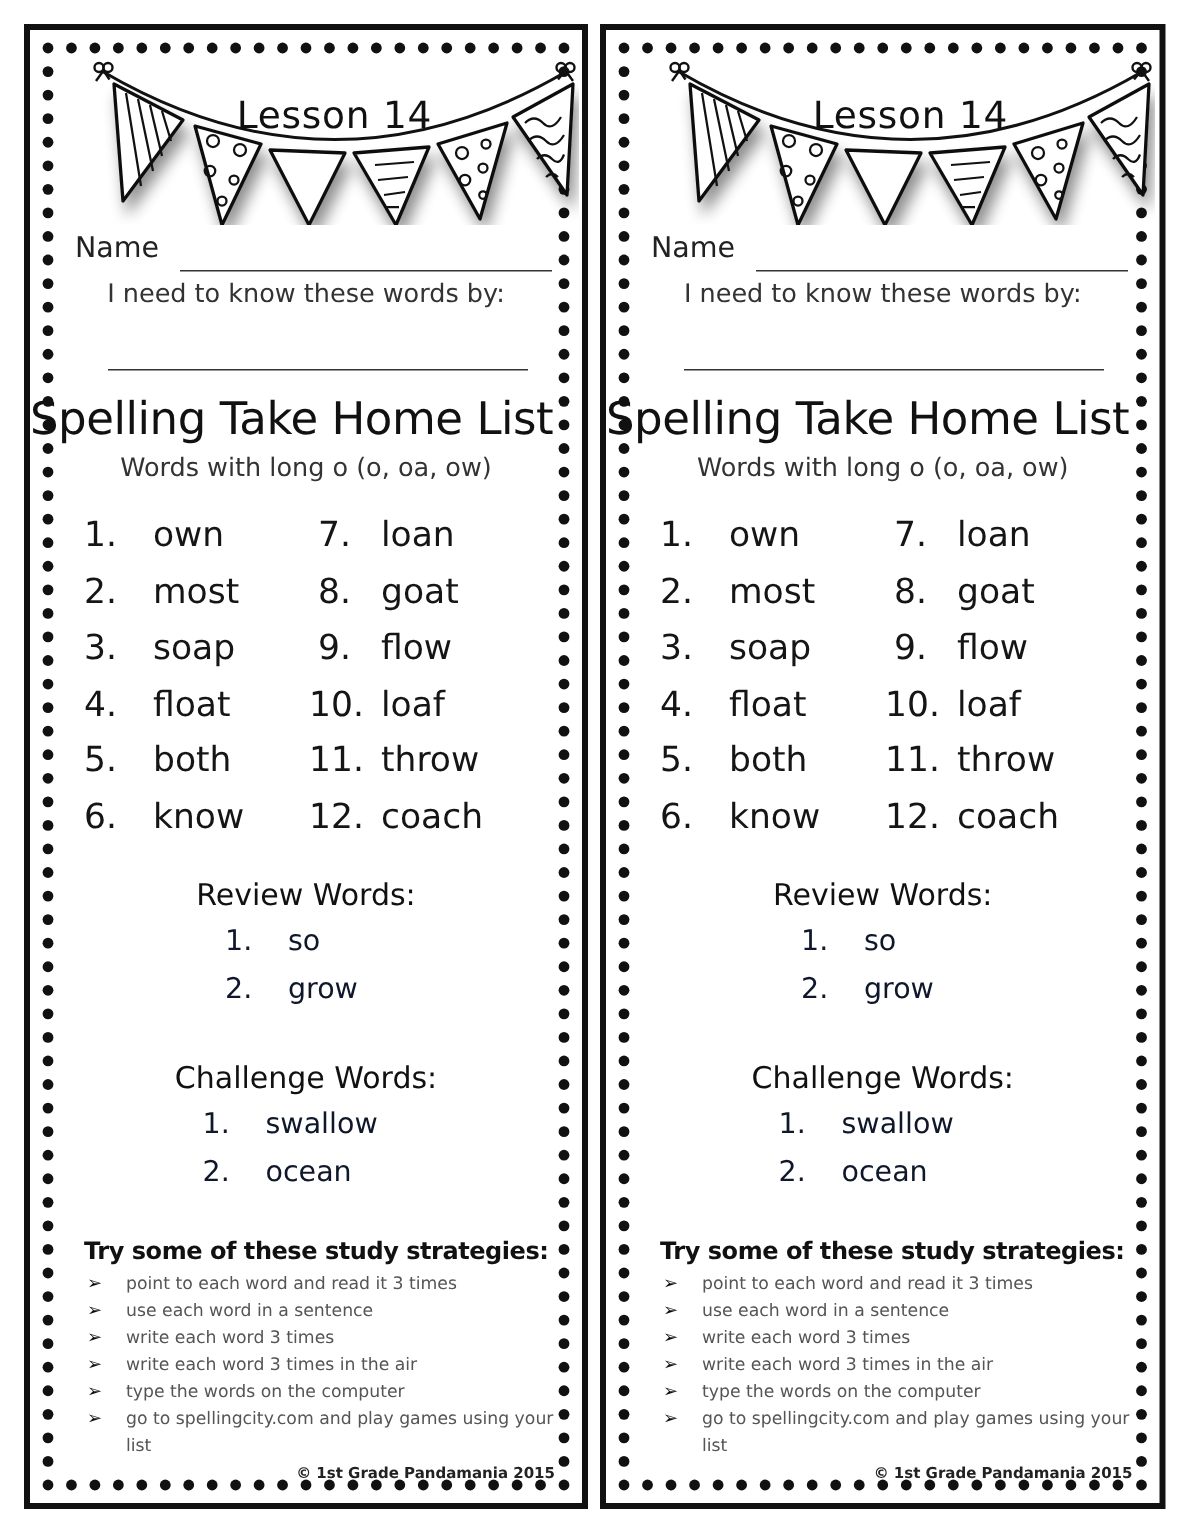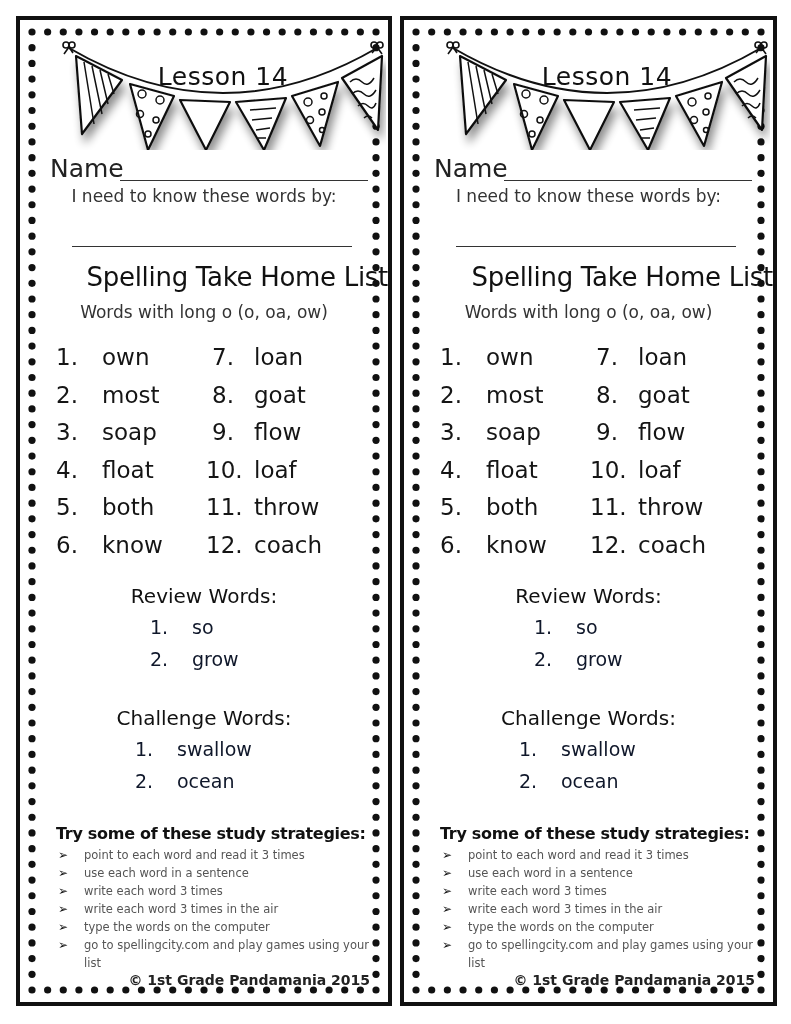--- a/index.html
+++ b/index.html
@@ -19,47 +19,47 @@
   }
   .dots svg { width: 100%; height: 100%; display: block; }
   .inner { position: absolute; left: 0; top: 0; right: 0; bottom: 0; }
 
   .banner { position: absolute; left: 40px; top: 18px; width: 326px; height: 112px; }
   .lesson-title {
     position: absolute; left: 0; right: 0; top: 24px; text-align: center;
     font-size: 25px; font-weight: normal; letter-spacing: 0.5px; color: #111;
   }
   .name-row { position: absolute; left: 30px; top: 134px; width: 318px; height: 28px; }
-  .name-label { position: absolute; left: 0; top: 0; font-size: 25px; color: #222; }
+  .name-label { position: absolute; left: 0; top: 0; font-size: 19px; color: #222; }
   .name-line { position: absolute; left: 70px; right: 0; top: 26px; border-bottom: 1.5px solid #333; }
   .due-label { position: absolute; left: 0; right: 0; top: 166px; text-align: center; font-size: 17px; color: #333; }
   .due-line { position: absolute; left: 52px; width: 280px; top: 226px; border-bottom: 1.5px solid #333; }
   .list-title {
-    position: absolute; left: 0; right: 0; top: 242px; text-align: right;
-    font-size: 26px; color: #111; letter-spacing: -0.3px;
+    position: absolute; left: 0; right: 0; top: 242px; text-align: left;
+    font-size: 30px; color: #111; letter-spacing: -0.3px;
   }
   .list-subtitle { position: absolute; left: 0; right: 0; top: 282px; text-align: center; font-size: 17px; color: #333; }
 
   .words { position: absolute; left: 36px; top: 324px; width: 310px; }
   .word {
     position: absolute; height: 36px; font-size: 23px; color: #151515; white-space: nowrap;
   }
   .word .num { display: inline-block; width: 46px; }
   .word .w { display: inline-block; }
 
   .section-title { position: absolute; left: 0; right: 0; text-align: center; font-size: 20px; color: #111; }
   .sub-word { position: absolute; font-size: 19px; color: #0f172a; white-space: nowrap; }
   .sub-word .num { display: inline-block; width: 42px; }
 
   .strategies { position: absolute; left: 36px; top: 804px; width: 320px; }
   .strat-title { font-size: 16px; color: #111; margin-bottom: 3px; font-weight: bold; letter-spacing: -0.3px; }
   .strat-item { position: relative; font-size: 11.5px; color: #555; line-height: 18px; padding-left: 28px; }
   .strat-item .arrow { position: absolute; left: 2px; top: 0; color: #111; font-size: 12px; }
   .copyright {
-    position: absolute; right: 18px; bottom: 14px; font-size: 14px; color: #222; font-weight: bold;
+    position: absolute; right: 18px; bottom: 14px; font-size: 10px; color: #222; font-weight: bold;
   }
 </style>
 </head>
 <body>
 
 <div class="card c1">
   <div class="inner">
     <div class="dots">
         <svg viewBox="0 0 352 966" preserveAspectRatio="none">
           <circle cx="4" cy="4" r="3.6" fill="#111"></circle>

